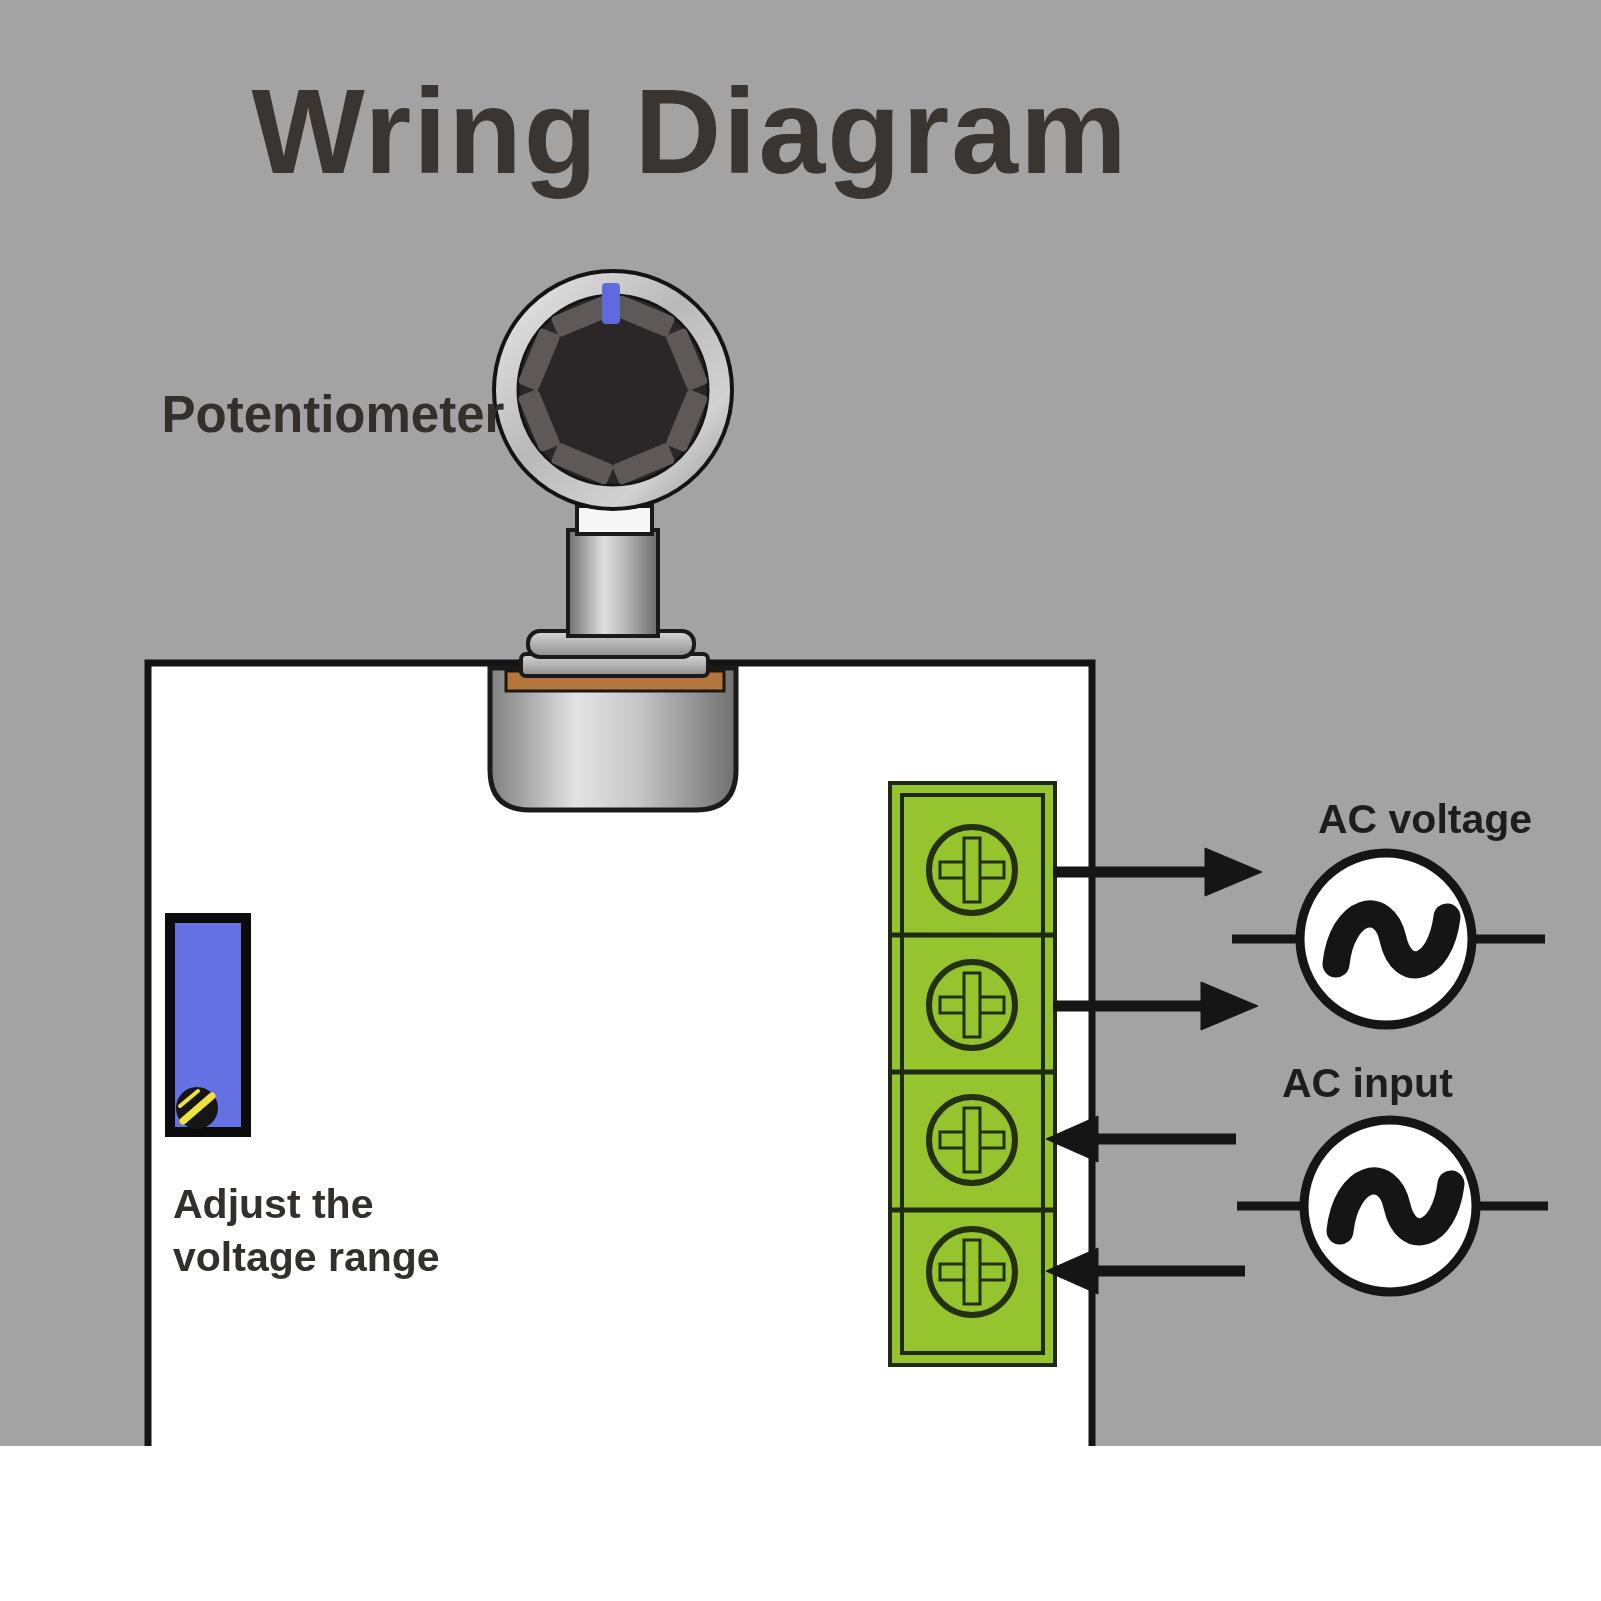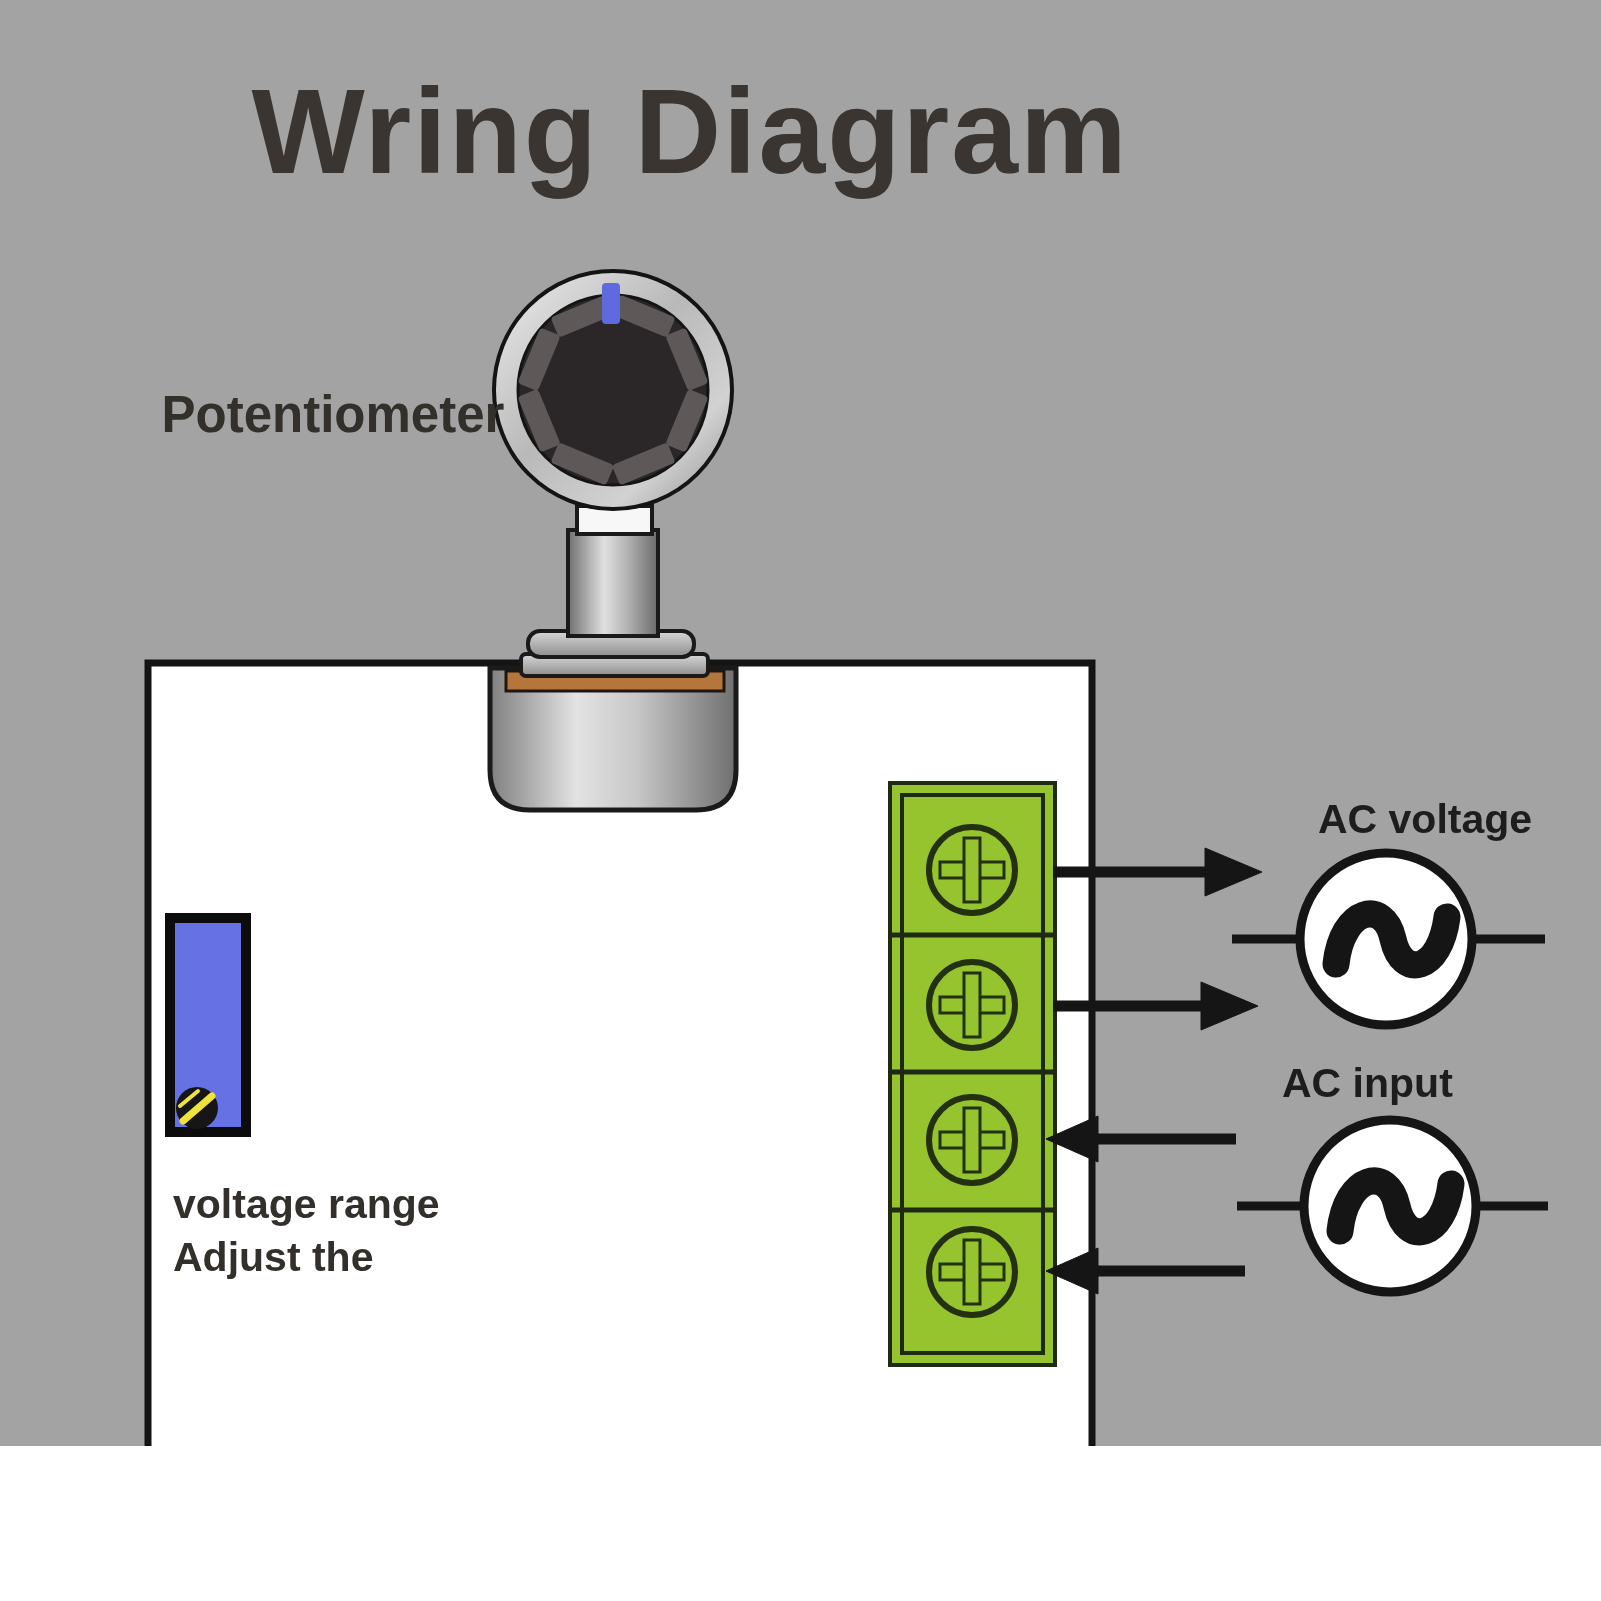--- a/index.html
+++ b/index.html
@@ -176,20 +176,20 @@
     </g>
   </svg>
 
   <div class="abs page-title">Wring Diagram</div>
 
   <div class="abs pot-label">
     <div>Potentiometer</div>
   </div>
 
   <div class="abs adjust-label">
+    <div>Adjust the</div>
     <div>voltage range</div>
-    <div>Adjust the</div>
   </div>
 
   <div class="abs ac-out-label">AC voltage</div>
   <div class="abs ac-in-label">AC input</div>
 
 </div>
 
 </body></html>

